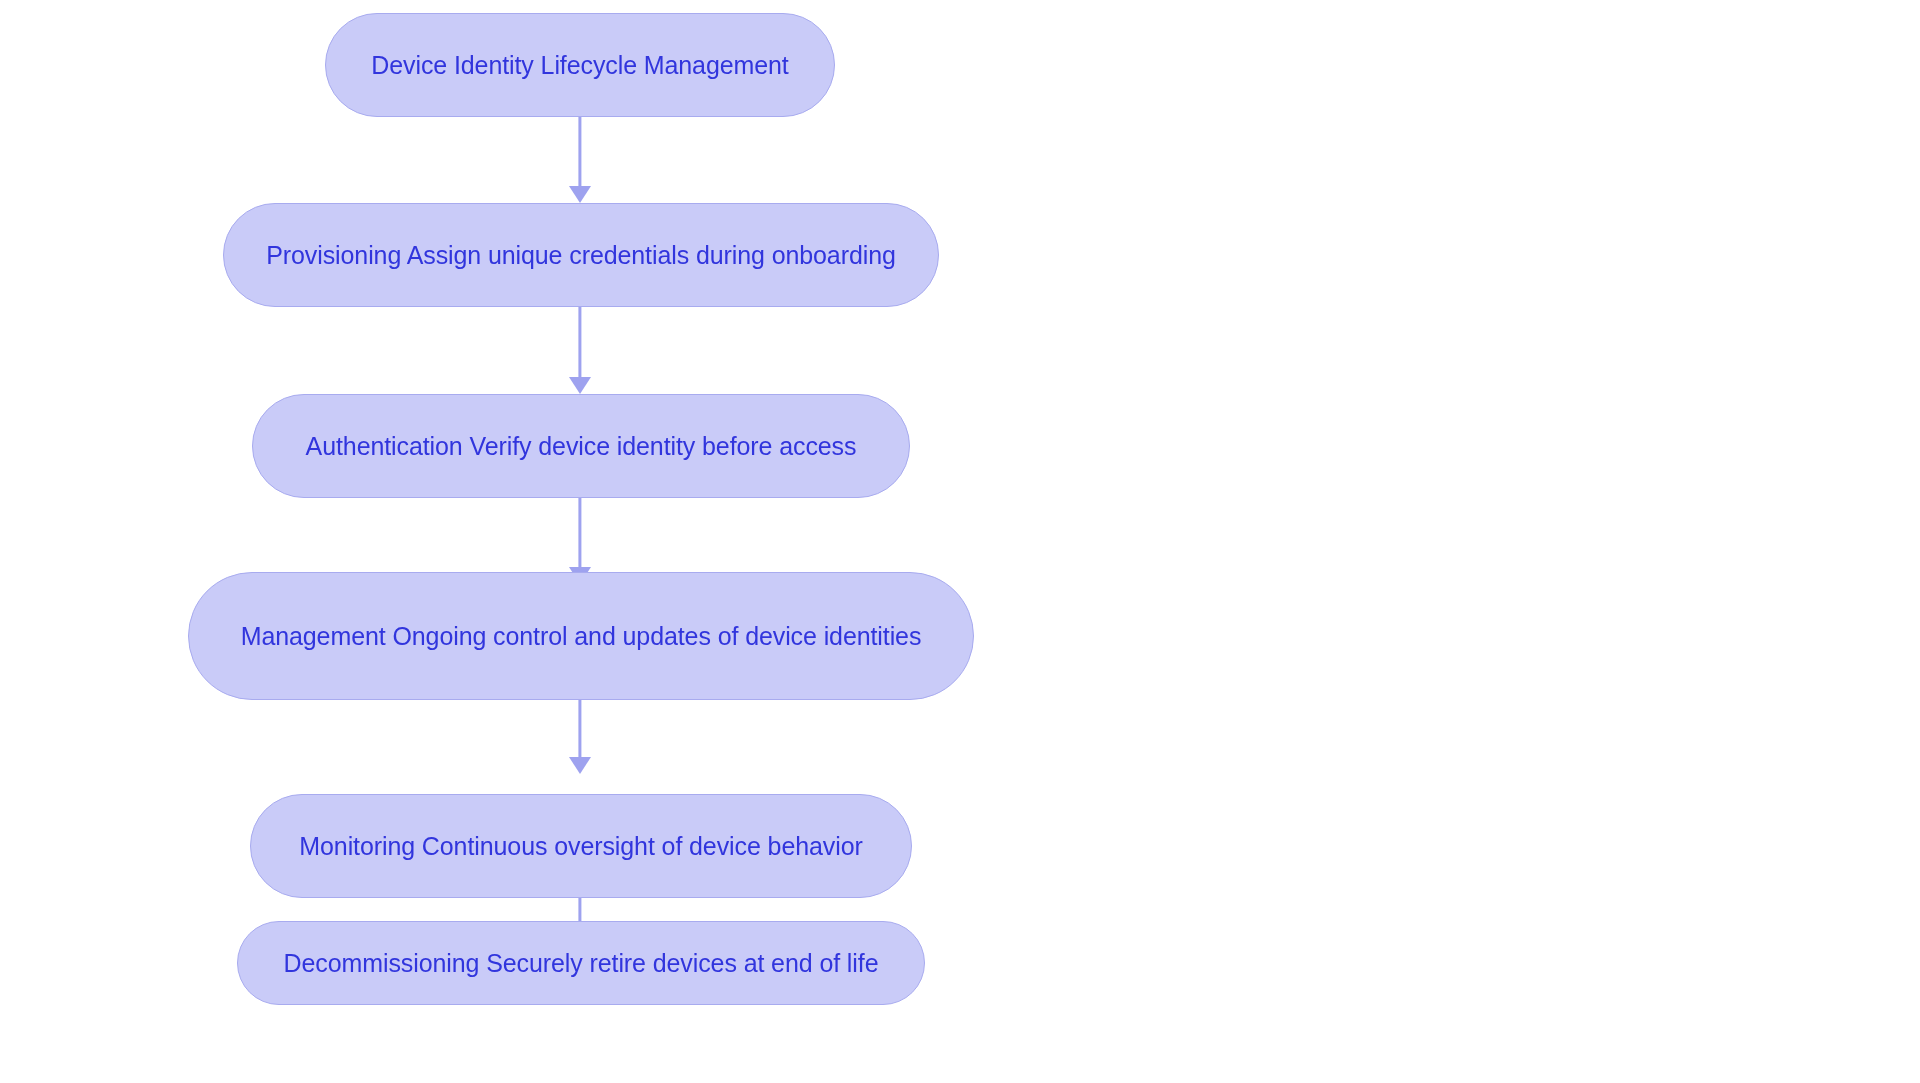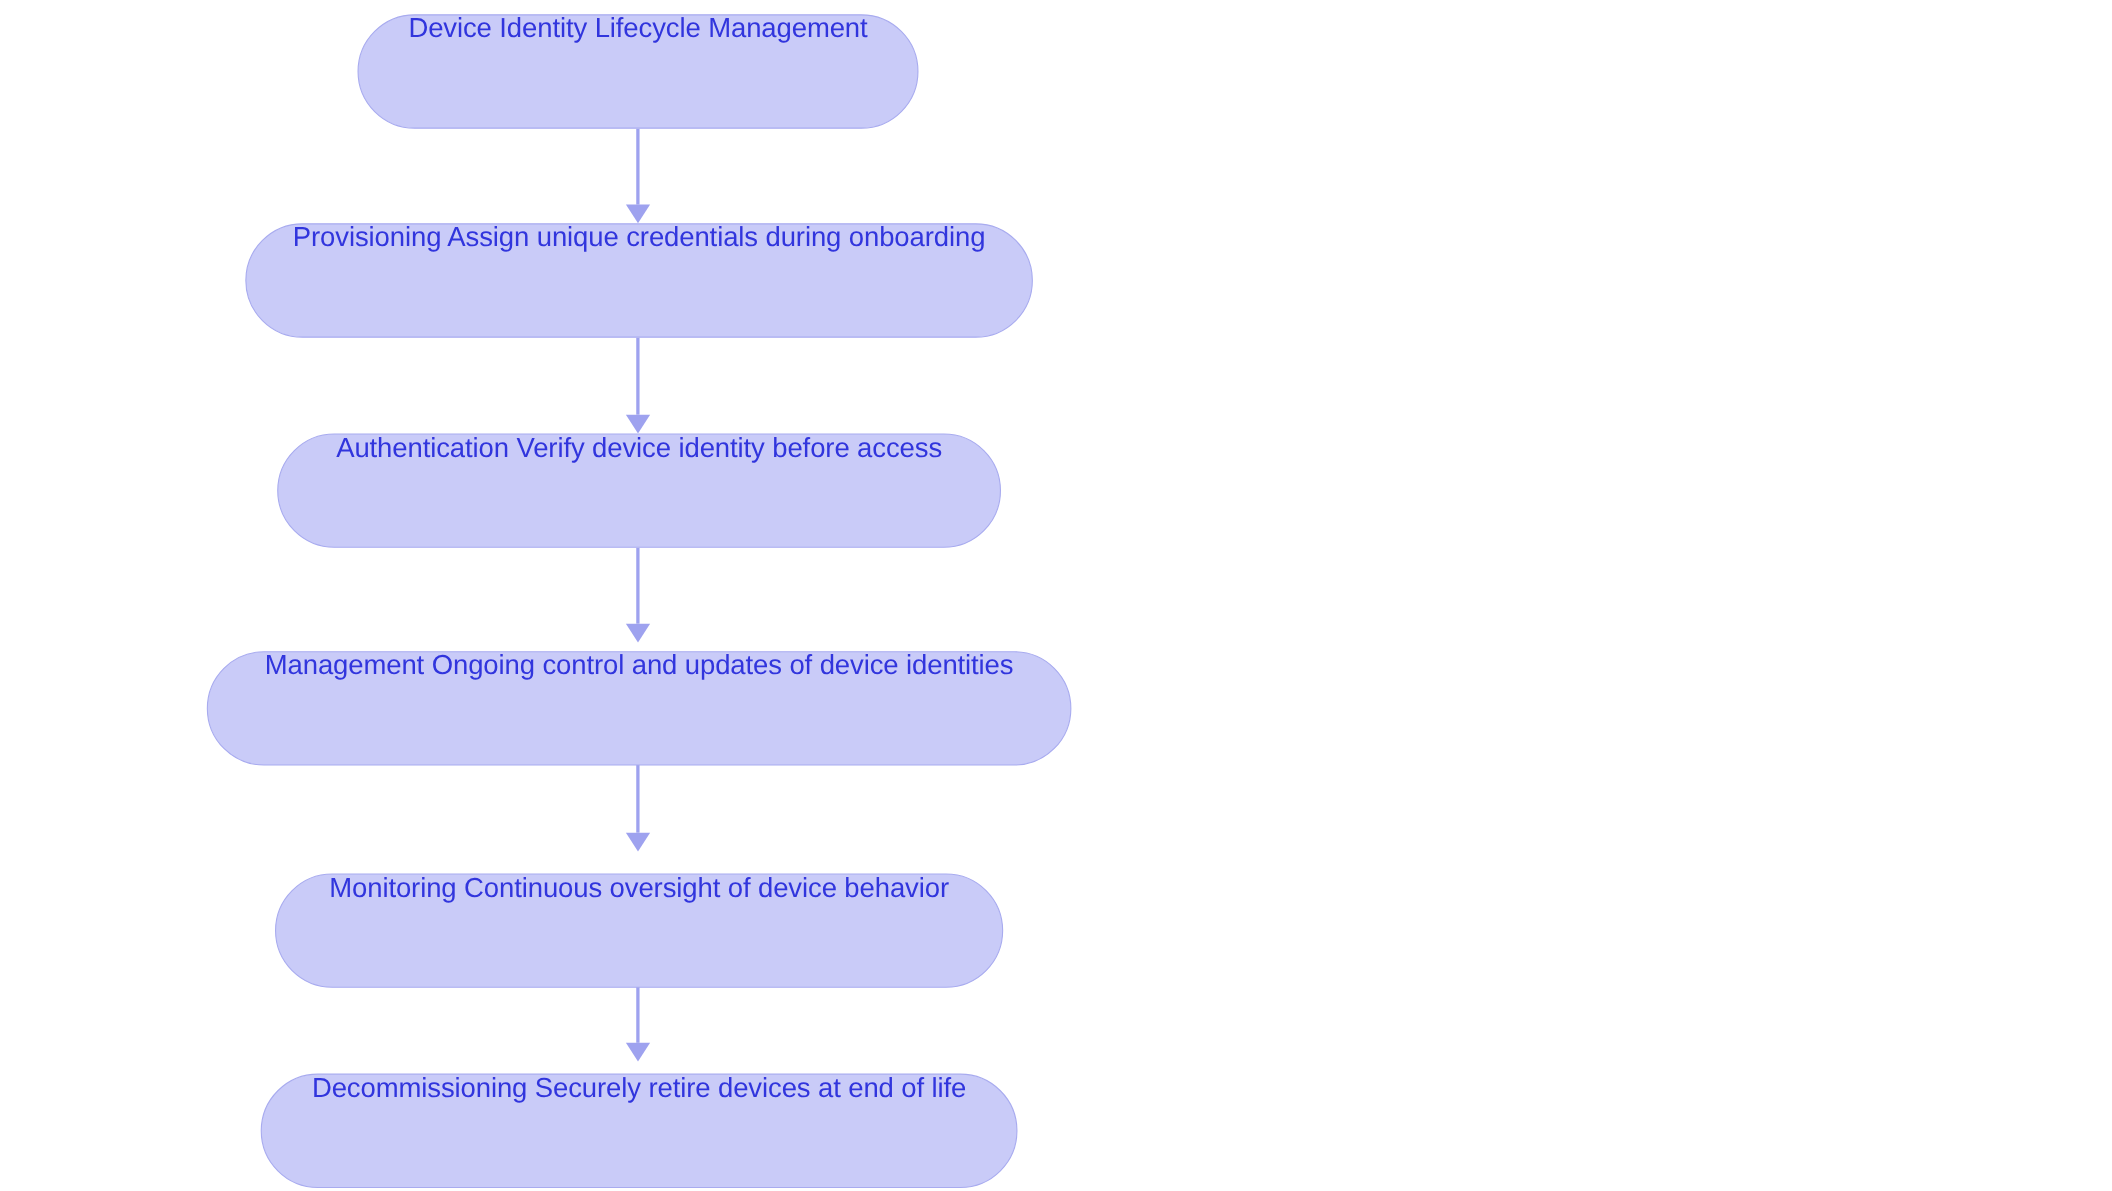--- a/index.html
+++ b/index.html
@@ -23,20 +23,21 @@
   }
 
   
   .node {
     position: absolute;
     box-sizing: border-box;
     background: #c9cbf8;
     border: 1.6px solid #a8abef;
     border-radius: 999px;
     display: flex;
+    align-items: center;
     justify-content: center;
     color: #3135dd;
     font-family: "Liberation Sans", sans-serif;
     font-size: 25px;
     font-weight: 400;
     letter-spacing: -0.1px;
     white-space: nowrap;
     line-height: 1;
     user-select: none;
   }
@@ -107,25 +108,25 @@
 
 
   <div class="node" style="left:252px; top:394px; width:658px; height:104px;">
     <span class="node-label">Authentication Verify device identity before access</span>
   </div>
 
   <div class="node" style="left:223px; top:203px; width:716px; height:104px;">
     <span class="node-label">Provisioning Assign unique credentials during onboarding</span>
   </div>
 
-  <div class="node" style="left:188px; top:592px; width:786px; height:104px;">
+  <div class="node" style="left:188px; top:572px; width:786px; height:128px;">
     <span class="node-label">Management Ongoing control and updates of device identities</span>
   </div>
 
   <div class="node" style="left:250px; top:774px; width:662px; height:104px;margin-top:20px;">
     <span class="node-label">Monitoring Continuous oversight of device behavior</span>
   </div>
 
-  <div class="node" style="left:237px; top:976px; width:688px; height:104px;">
+  <div class="node" style="left:237px; top:921px; width:688px; height:84px;">
     <span class="node-label">Decommissioning Securely retire devices at end of life</span>
   </div>
 
 </div>
 
 </body></html>

